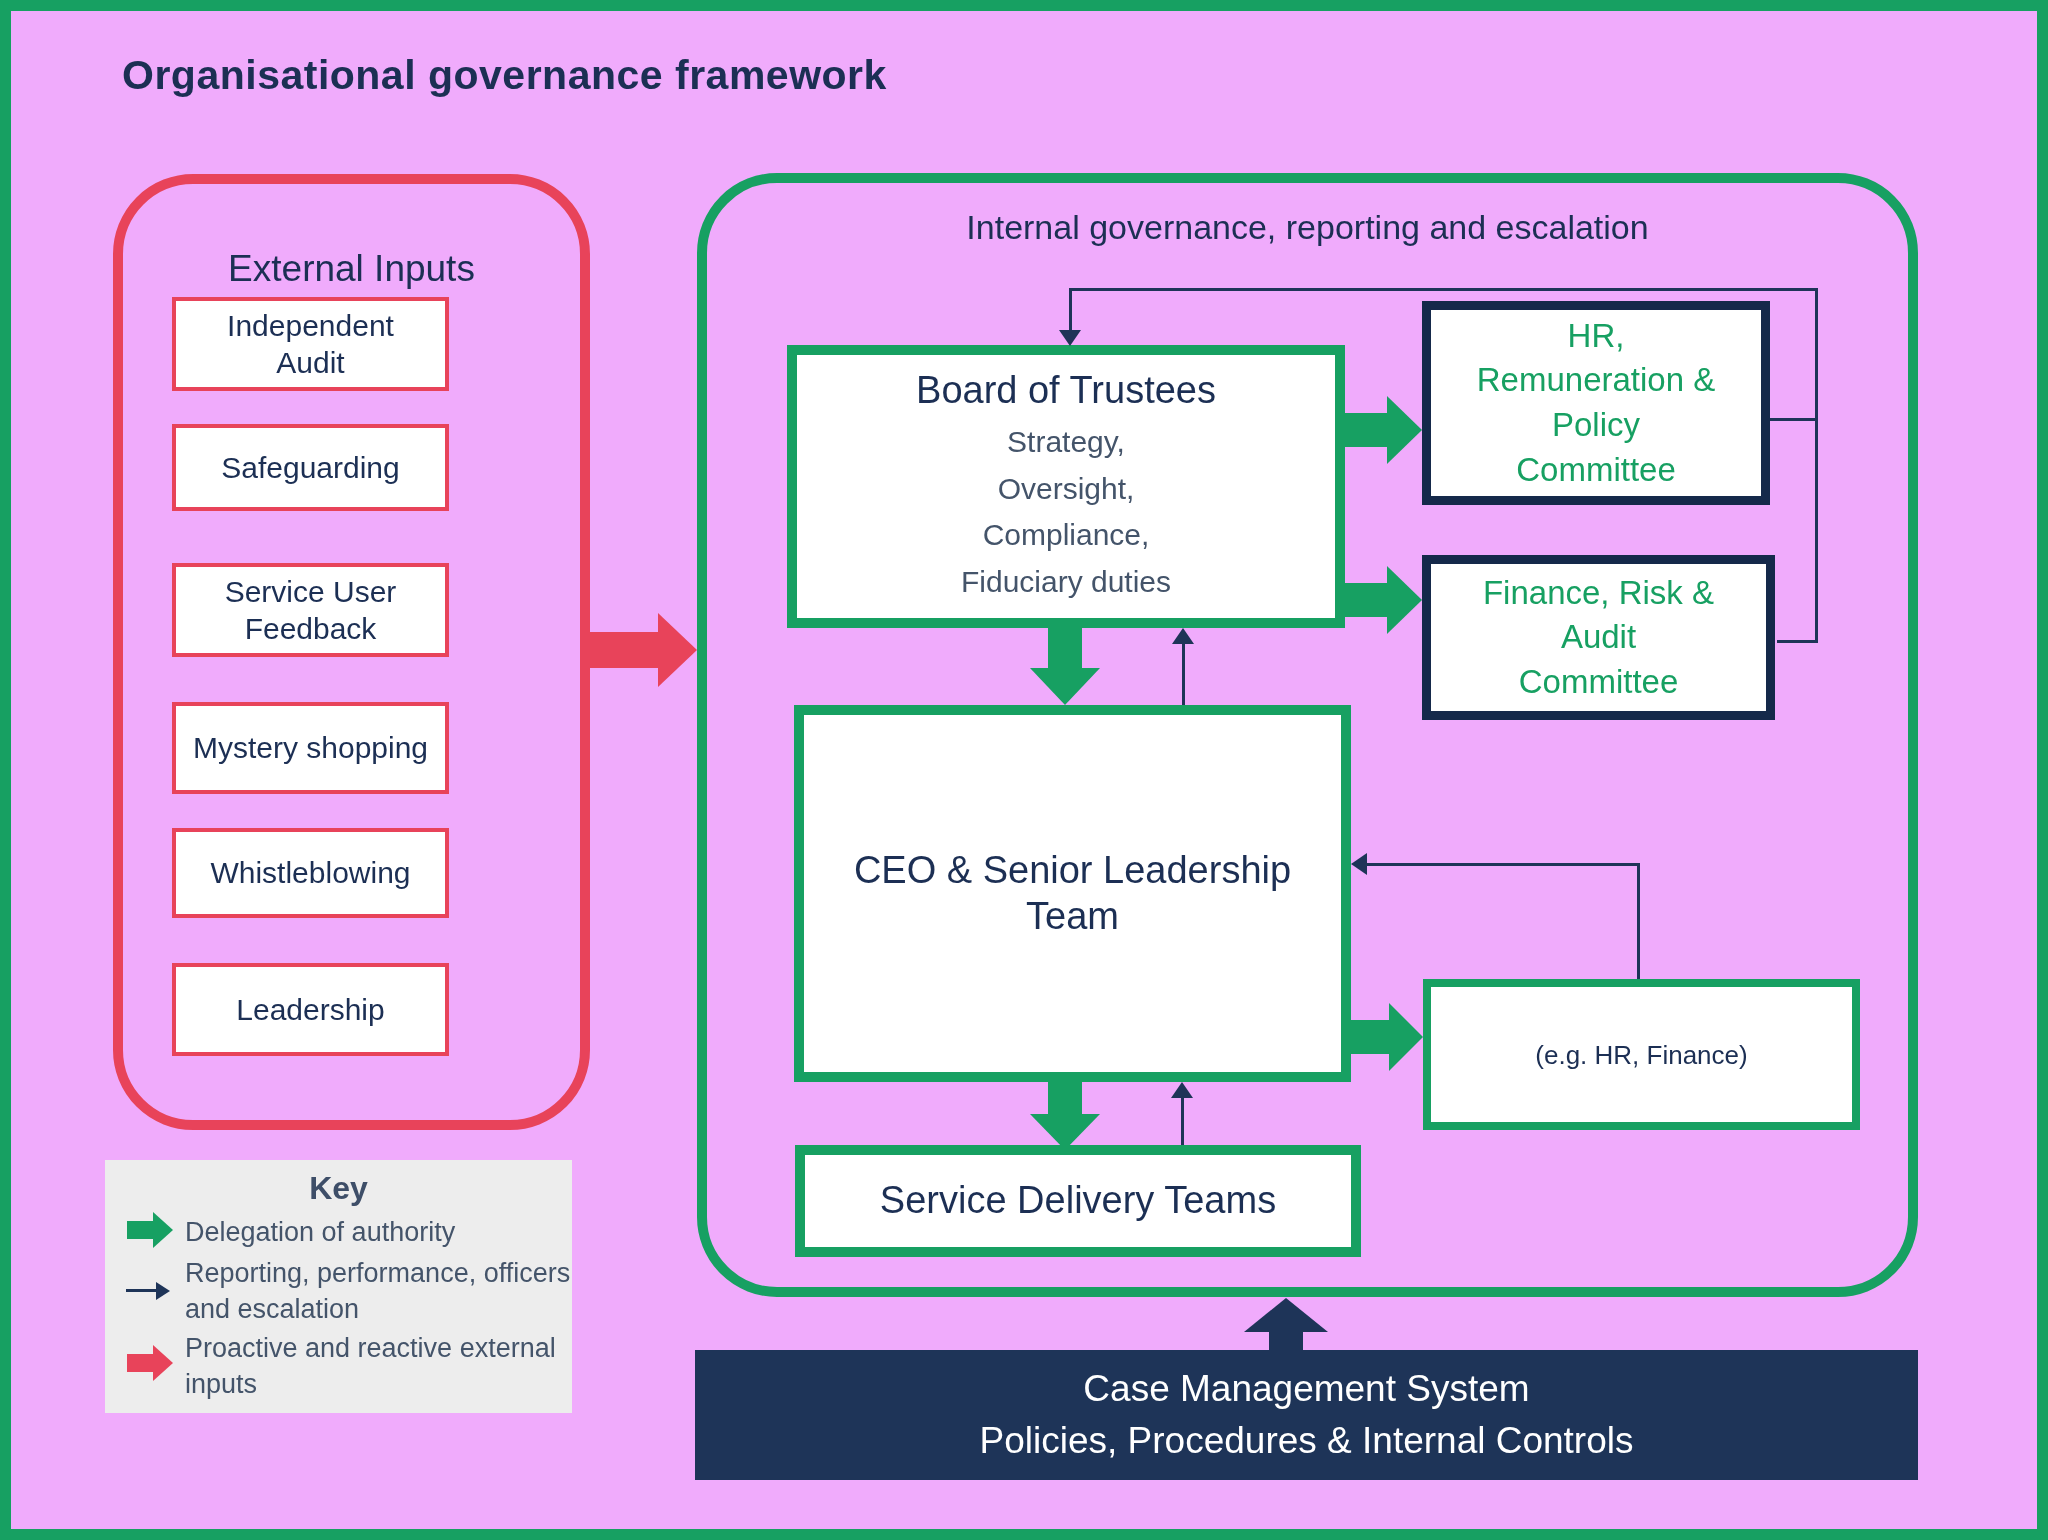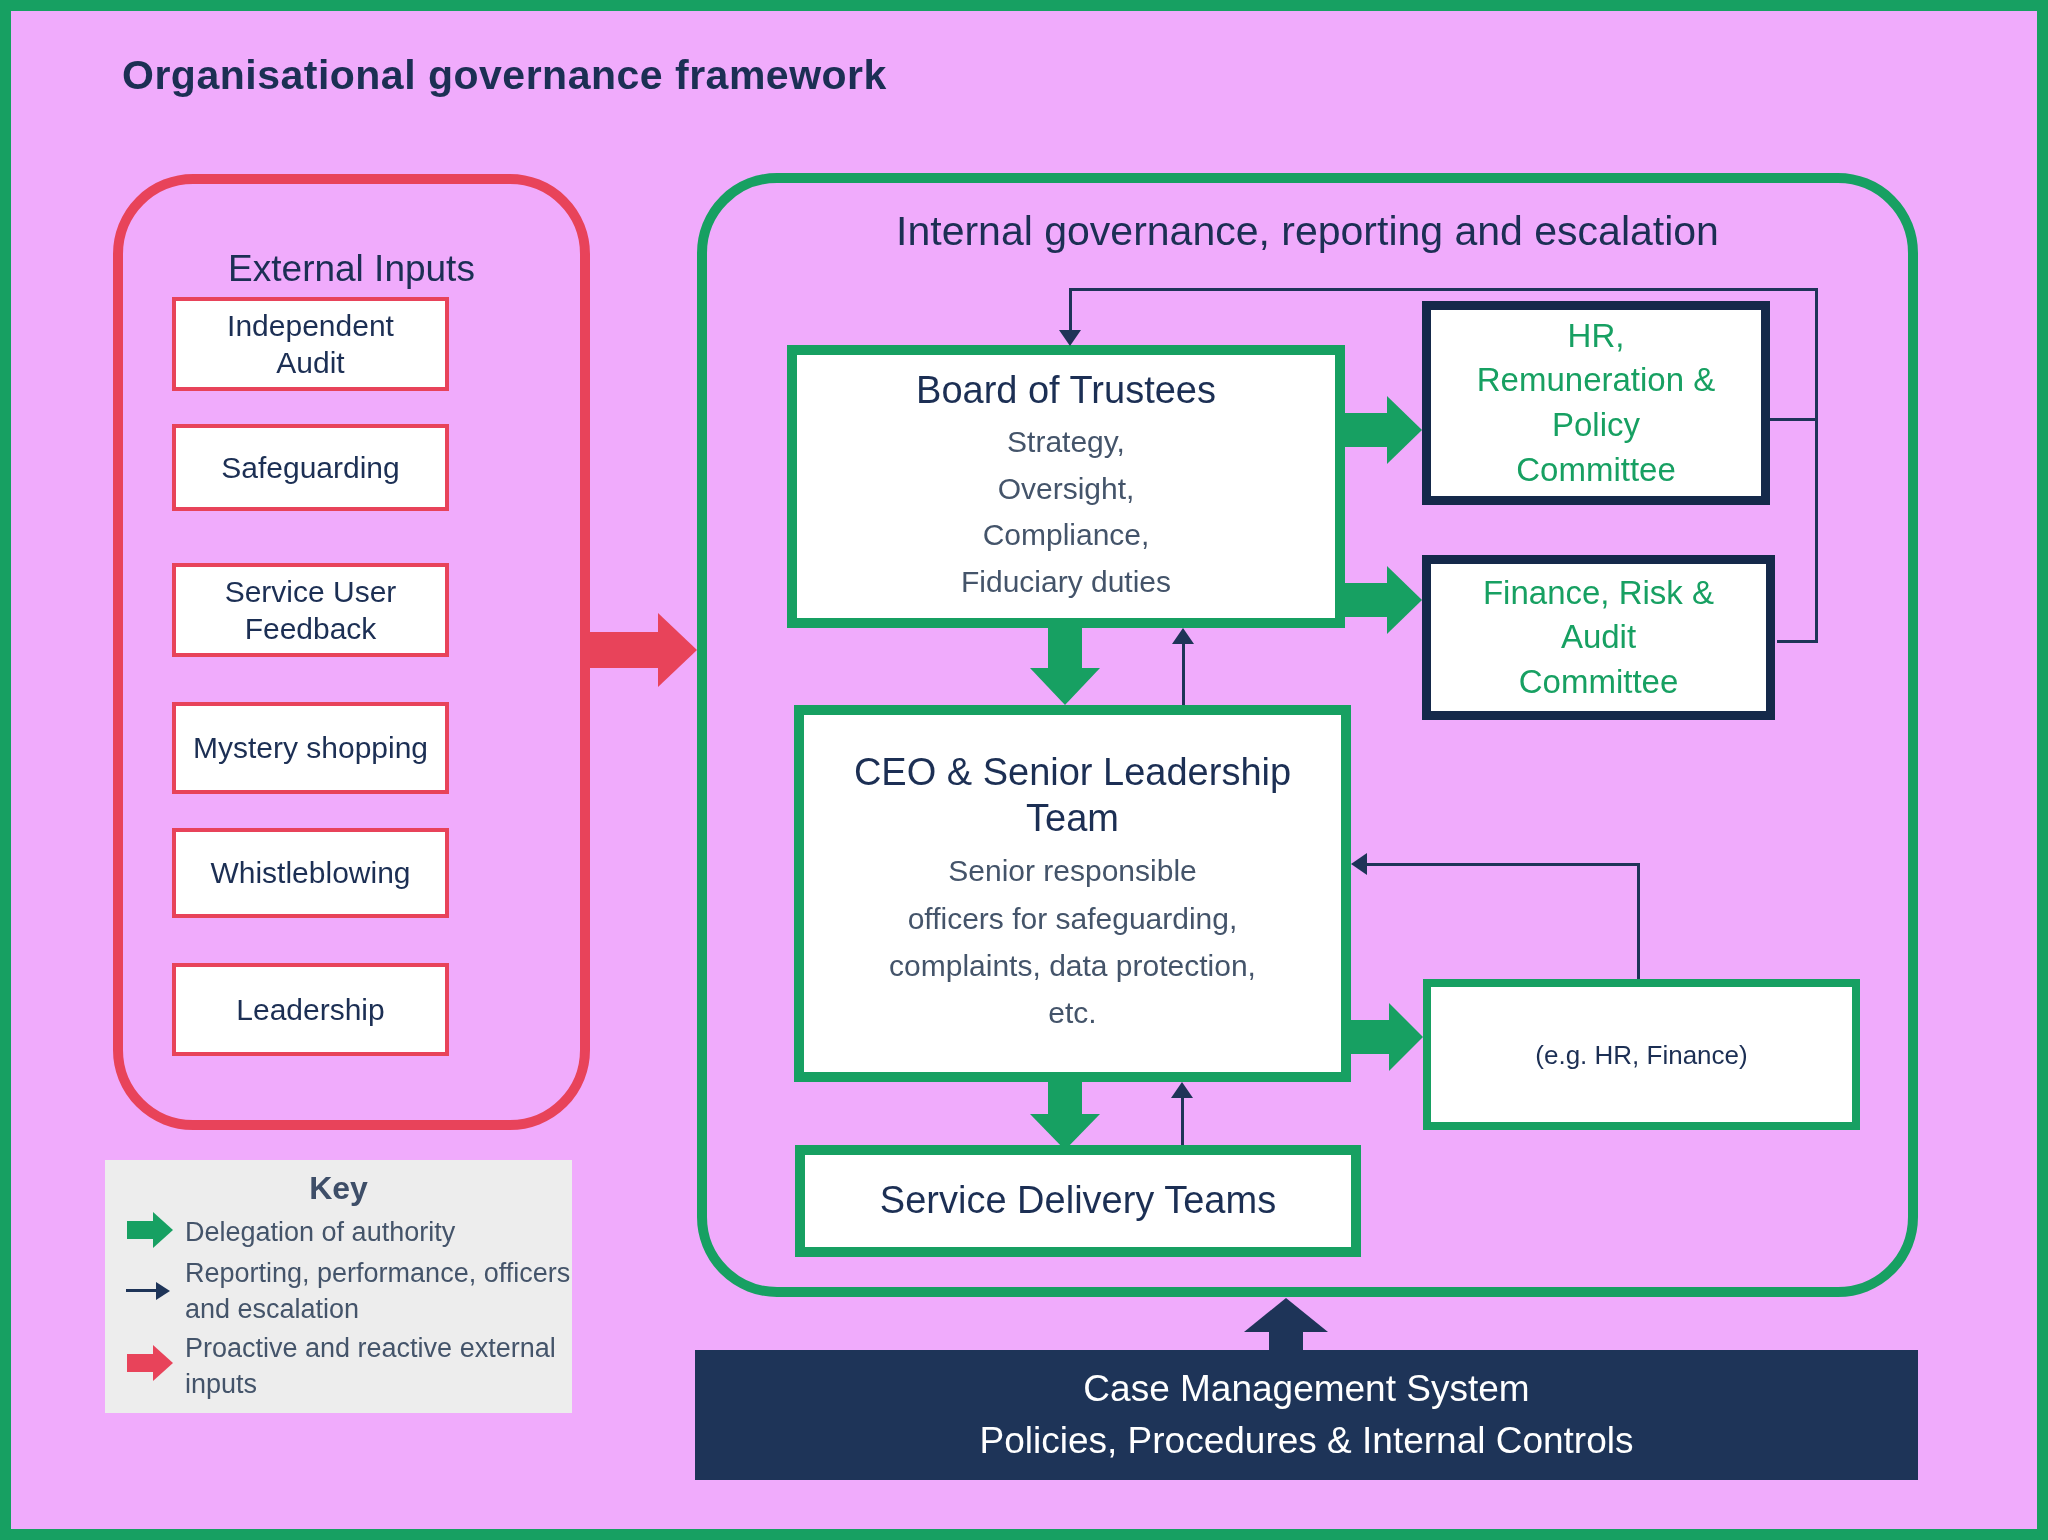--- a/index.html
+++ b/index.html
@@ -54,21 +54,21 @@
   <div class="cbox ext-box ml" style="top:702px;height:92px;">Mystery shopping</div>
   <div class="cbox ext-box ml" style="top:828px;height:90px;">Whistleblowing</div>
   <div class="cbox ext-box ml" style="top:963px;height:93px;">Leadership</div>
 
   <div class="barrow" style="left:590px;top:613px;width:107px;height:74px;">
     <div class="shaft red-bg" style="left:0;top:19px;width:68px;height:36px;"></div>
     <div class="head" style="left:68px;top:0;border-top:37px solid transparent;border-bottom:37px solid transparent;border-left:39px solid var(--red);"></div>
   </div>
 
   <div class="panel green-panel"></div>
-  <div class="panel-title" style="left:697px;top:208px;width:1221px;font-size:41px;">Internal governance, reporting and escalation</div>
+  <div class="panel-title" style="left:697px;top:208px;width:1221px;font-size:34px;">Internal governance, reporting and escalation</div>
 
   <div class="cbox gbox" style="left:787px;top:345px;width:558px;height:283px;">
     <div class="box-title">Board of Trustees</div>
     <div class="box-sub ml">Strategy,
 Oversight,
 Compliance,
 Fiduciary duties</div>
   </div>
 
   <div class="cbox nbox ml" style="left:1422px;top:301px;width:348px;height:204px;">HR,
@@ -99,24 +99,20 @@
     <div class="shaft green-bg" style="left:18px;top:0;width:34px;height:40px;"></div>
     <div class="head" style="left:0;top:40px;border-left:35px solid transparent;border-right:35px solid transparent;border-top:37px solid var(--green);"></div>
   </div>
 
   <div class="tline" style="left:1182px;top:643px;width:3px;height:62px;"></div>
   <div class="tri" style="left:1172px;top:628px;border-left:11px solid transparent;border-right:11px solid transparent;border-bottom:16px solid var(--navy);"></div>
 
   <div class="cbox gbox" style="left:794px;top:705px;width:557px;height:377px;">
     <div class="box-title ml">CEO &amp; Senior Leadership
 Team</div>
-    <div class="box-sub ml" style="line-height:1.58;">Senior responsible
-officers for safeguarding,
-complaints, data protection,
-etc.</div>
   </div>
 
   <div class="tri" style="left:1351px;top:853px;border-top:11px solid transparent;border-bottom:11px solid transparent;border-right:16px solid var(--navy);"></div>
   <div class="tline" style="left:1365px;top:863px;width:274px;height:3px;"></div>
   <div class="tline" style="left:1637px;top:863px;width:3px;height:116px;"></div>
 
   <div class="barrow" style="left:1351px;top:1003px;width:72px;height:68px;">
     <div class="shaft green-bg" style="left:0;top:17px;width:38px;height:34px;"></div>
     <div class="head" style="left:38px;top:0;border-top:34px solid transparent;border-bottom:34px solid transparent;border-left:34px solid var(--green);"></div>
   </div>

